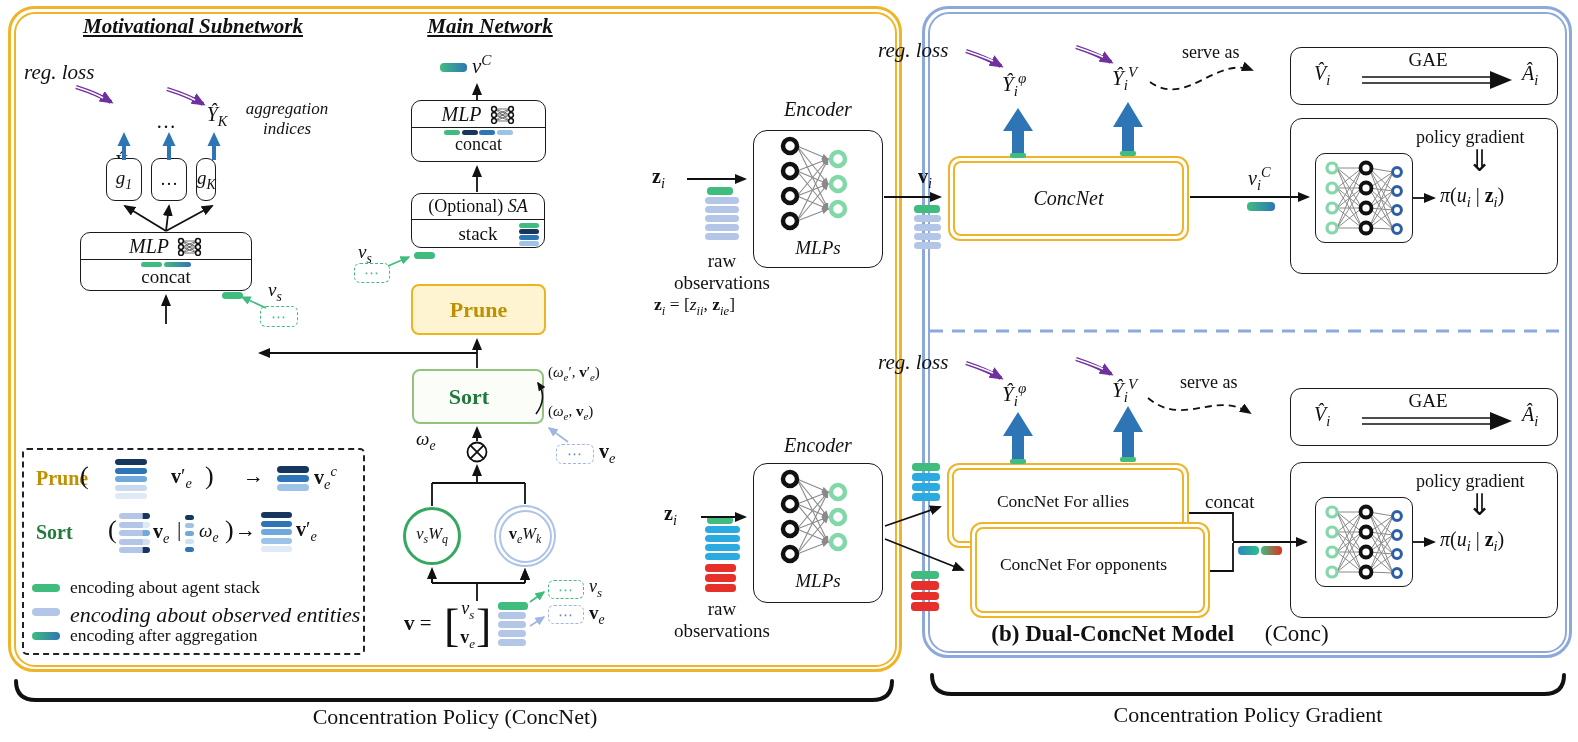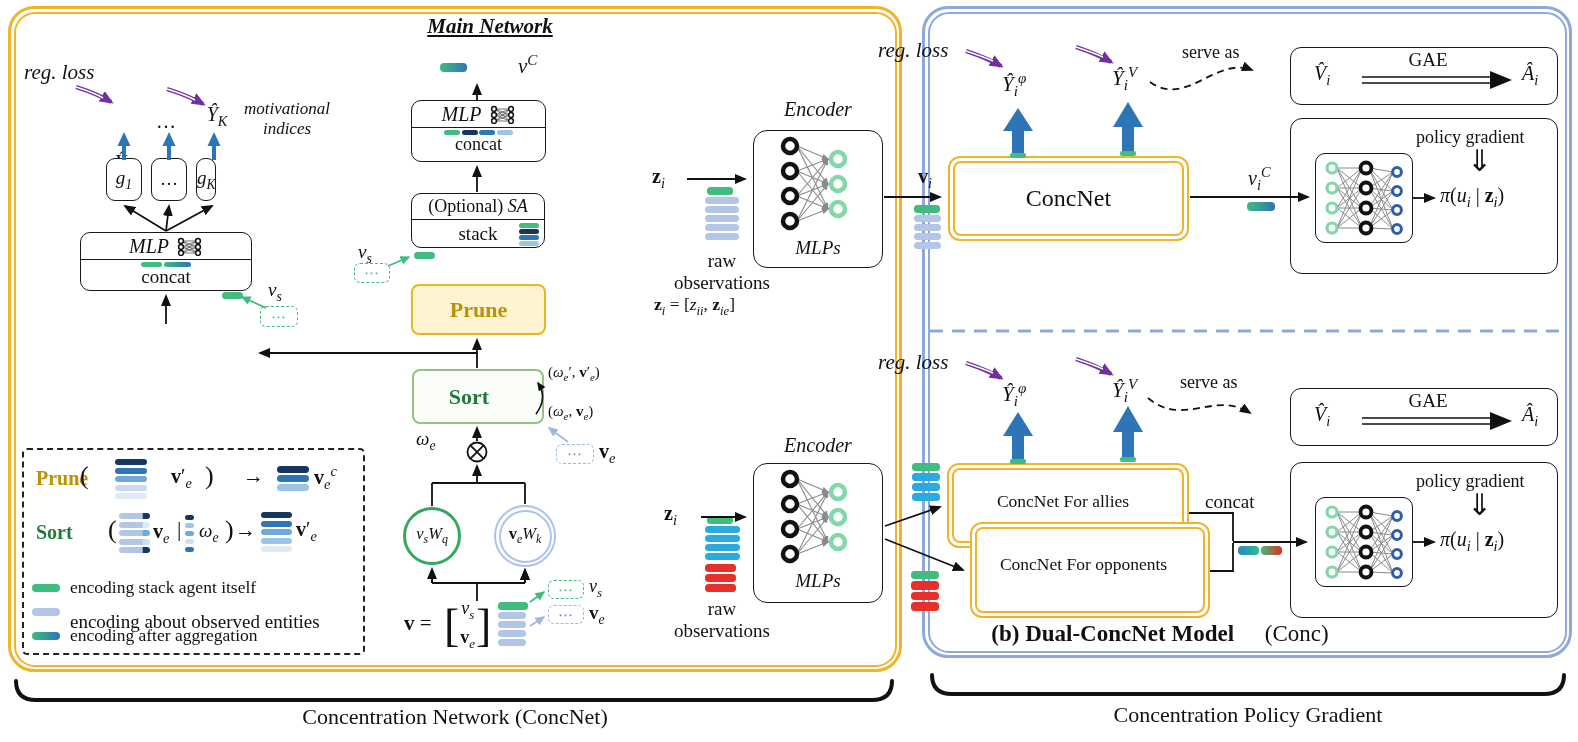--- a/index.html
+++ b/index.html
@@ -51,33 +51,34 @@
   .layer1 { position:absolute; z-index:2; }
 </style>
 </head>
 <body>
 
 <div id="canvas">
 
   <div class="gold-panel" style="left:8px;top:6px;width:894px;height:666px;"></div>
   <div class="blue-panel" style="left:922px;top:6px;width:650px;height:652px;"></div>
 
-  <div class="lbl ctr layer1" style="left:105px;top:704px;width:700px;font-size:22px;">Concentration Network (ConcNet)</div>
+  <div class="lbl ctr layer1" style="left:105px;top:704px;width:700px;font-size:22px;">Concentration Policy (ConcNet)</div>
   <div class="lbl ctr layer1" style="left:948px;top:702px;width:600px;font-size:22px;">Concentration Policy Gradient</div>
 
+  <div class="lbl ctr layer1 bold it" style="left:58px;top:14px;width:270px;font-size:21px;text-decoration:underline;">Motivational Subnetwork</div>
   <div class="lbl ctr layer1 bold it" style="left:400px;top:14px;width:180px;font-size:21px;text-decoration:underline;">Main Network</div>
 
   <div class="lbl it layer1" style="left:24px;top:60px;font-size:21px;">reg. loss</div>
 
   <div class="lbl math layer1" style="left:104px;top:103px;width:40px;font-size:20px;text-align:center;margin-top:48px;"><i>Ŷ</i><sub>1</sub></div>
   <div class="lbl layer1" style="left:156px;top:110px;font-size:20px;">…</div>
   <div class="lbl math layer1" style="left:198px;top:103px;width:38px;font-size:20px;text-align:center;"><i>Ŷ</i><sub>K</sub></div>
 
   <div class="lbl it ctr layer1" style="left:228px;top:99px;width:118px;font-size:17px;">
-    <div>motivational</div>
+    <div>aggregation</div>
     <div>indices</div>
   </div>
 
   <div class="box layer1" style="left:106px;top:158px;width:36px;height:43px;border-radius:9px;display:flex;align-items:center;justify-content:center;">
     <span class="math" style="font-size:19px;"><i>g</i><sub>1</sub></span>
   </div>
   <div class="box layer1" style="left:151px;top:158px;width:36px;height:43px;border-radius:9px;display:flex;align-items:center;justify-content:center;">
     <span style="font-size:18px;">…</span>
   </div>
   <div class="box layer1" style="left:196px;top:158px;width:20px;height:43px;border-radius:9px;display:flex;align-items:center;justify-content:flex-start;">
@@ -169,29 +170,29 @@
     <div class="vstack" style="left:237px;top:62px;gap:2.5px;">
       <span style="width:31px;height:6px;background:#17365D;"></span>
       <span style="width:31px;height:6px;background:#2E75B6;"></span>
       <span style="width:31px;height:6px;background:#6FA8DC;"></span>
       <span style="width:31px;height:6px;background:#9DC3E6;"></span>
       <span style="width:31px;height:6px;background:#E0E9F6;"></span>
     </div>
     <span class="lbl math" style="left:272px;top:68px;font-size:20px;"><b>v</b>′<sub>e</sub></span>
 
     <span class="pill pg" style="left:8px;top:134px;width:28px;height:8px;"></span>
-    <span class="lbl" style="left:46px;top:127px;font-size:17.5px;">encoding stack agent itself</span>
+    <span class="lbl" style="left:46px;top:127px;font-size:17.5px;">encoding about agent stack</span>
     <span class="pill plb" style="left:8px;top:158px;width:28px;height:8px;"></span>
-    <span class="lbl" style="left:46px;top:161px;font-size:19px;">encoding about observed entities</span>
+    <span class="lbl" style="left:46px;top:152px;font-size:22px;font-style:italic;">encoding about observed entities</span>
     <span class="pill pgrad" style="left:8px;top:182px;width:28px;height:8px;"></span>
     <span class="lbl" style="left:46px;top:175px;font-size:17.5px;">encoding after aggregation</span>
   </div>
 
   <div class="pill pgrad layer1" style="left:440px;top:63px;width:27px;height:9px;"></div>
-  <div class="lbl math layer1" style="left:472px;top:52px;font-size:21px;margin-left:46px;"><i>v</i><sup>C</sup></div>
+  <div class="lbl math layer1" style="left:472px;top:52px;font-size:21px;"><i>v</i><sup>C</sup></div>
 
   <div class="box split layer1" style="left:411px;top:100px;width:135px;height:62px;">
     <div class="r1">
       <span class="it" style="font-size:20px;">MLP</span>
       <svg width="27" height="19" viewBox="0 0 27 19">
         <g stroke="#333" stroke-width="0.7">
           <line x1="6" y1="4" x2="21" y2="4"></line>
             <line x1="6" y1="4" x2="21" y2="10"></line>
             <line x1="6" y1="4" x2="21" y2="16"></line>
           <line x1="6" y1="10" x2="21" y2="4"></line>
@@ -352,21 +353,21 @@
   <div class="lbl math layer1" style="left:918px;top:165px;font-size:20px;"><b>v</b><sub>i</sub></div>
   <div class="vstack layer1" style="left:914px;top:205px;gap:2px;">
     <span style="width:26px;height:8px;background:#3FBC7E;"></span>
     <span style="width:27px;height:7px;background:#B3C6E7;"></span>
     <span style="width:27px;height:7px;background:#B3C6E7;"></span>
     <span style="width:27px;height:7px;background:#B3C6E7;"></span>
     <span style="width:27px;height:7px;background:#B3C6E7;"></span>
   </div>
 
   <div class="gbox layer1" style="left:948px;top:156px;width:241px;height:85px;display:flex;align-items:center;justify-content:center;">
-    <span style="font-size:24px;">ConcNet</span>
+    <span style="font-size:20px;font-style:italic;">ConcNet</span>
   </div>
 
   <div class="lbl math layer1" style="left:1248px;top:164px;font-size:20px;"><i>v</i><sub>i</sub><sup>C</sup></div>
   <div class="pill pgrad layer1" style="left:1247px;top:202px;width:28px;height:9px;"></div>
 
   <div class="box layer1" style="left:1290px;top:47px;width:268px;height:58px;border-radius:11px;"></div>
   <div class="lbl math layer1" style="left:1314px;top:62px;font-size:20px;"><i>V̂</i><sub>i</sub></div>
   <div class="lbl ctr layer1" style="left:1398px;top:49px;width:60px;font-size:19px;">GAE</div>
   <div class="lbl math layer1" style="left:1522px;top:62px;font-size:20px;"><i>Â</i><sub>i</sub></div>
 

